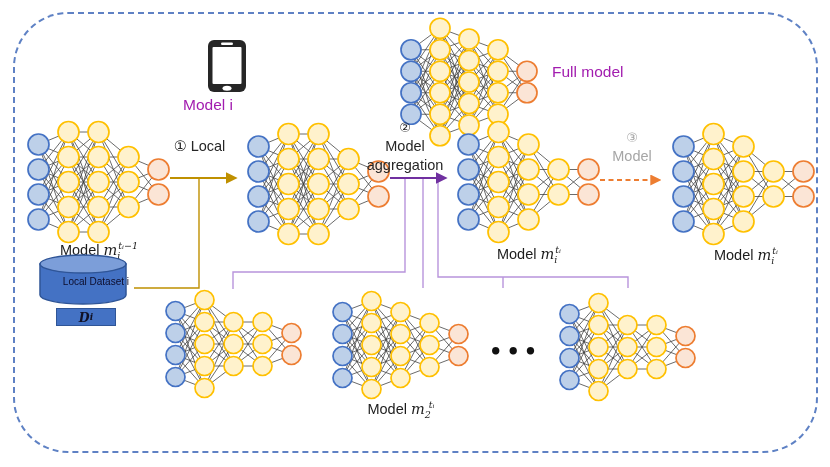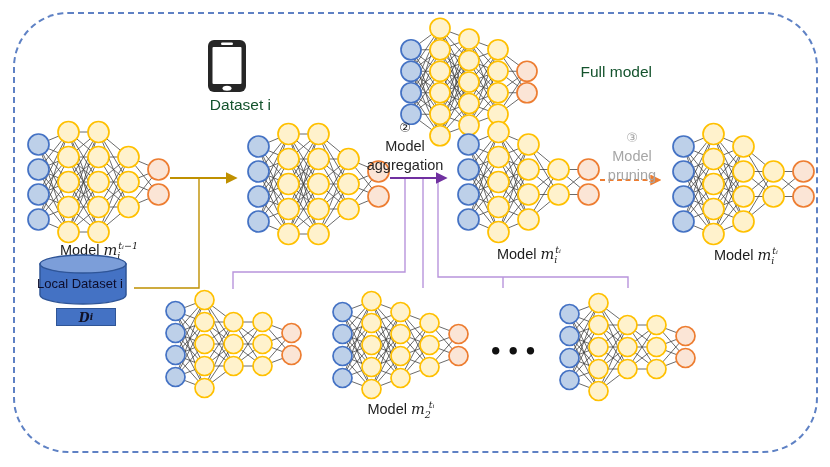--- a/index.html
+++ b/index.html
@@ -8,22 +8,22 @@
   .frame{position:absolute;left:13px;top:12px;right:12px;bottom:14px;
          border:2px dashed #5E81C4;border-radius:55px;}
   .net{position:absolute;}
   .net-label{position:absolute;text-align:center;font-size:14.5px;color:#1c1c1c;white-space:nowrap;}
   .mvar,.net-label sub,.net-label sup{font-family:"DejaVu Serif","Liberation Serif",serif;font-style:italic;}
   .net-label sub{font-size:9.5px;}
   .net-label sup{font-size:9.5px;margin-left:-2px;margin-top:15px;}
   .step{position:absolute;text-align:center;line-height:19px;font-size:14.5px;color:#262626;}
   .step .num{font-size:13px;}
   .step.gray{color:#A6A6A6;}
-  .caption{position:absolute;font-size:15.5px;color:#14532d;text-align:right;}
-  .cyl-label{position:absolute;font-size:13px;color:#0d0d2b;text-align:left;}
+  .caption{position:absolute;font-size:15.5px;color:#a21caf;text-align:left;}
+  .cyl-label{position:absolute;font-size:10px;color:#0d0d2b;text-align:right;}
   .dbox{position:absolute;display:flex;align-items:center;justify-content:center;
         font-family:"DejaVu Serif","Liberation Serif",serif;font-style:italic;font-weight:bold;
         font-size:12.5px;color:#101024;border:1px solid #2F5597;}
   .dbox sub{font-size:9px;}
   .dots{position:absolute;font-size:21px;font-weight:bold;letter-spacing:4px;color:#111;
         font-family:"DejaVu Sans",sans-serif;}
   svg{display:block;}
 </style>
 </head>
 <body>
@@ -56,21 +56,21 @@
 
     <line x1="600" y1="180" x2="658" y2="180" stroke-width="2" stroke-dasharray="5,3.5" marker-end="url(#ah-orange)" stroke="#ED7D31"></line>
   </svg>
 
   <svg width="40" height="54" style="position:absolute;left:207px;top:39px">
     <rect x="1" y="1" width="38" height="52" rx="6" fill="#262626"></rect>
     <rect x="5.5" y="8" width="29" height="37" rx="1" fill="#ffffff"></rect>
     <rect x="14" y="3.4" width="12" height="2.6" rx="1.3" fill="#ffffff"></rect>
     <ellipse cx="20" cy="49.3" rx="4.5" ry="2.5" fill="#ffffff"></ellipse>
   </svg>
-  <div class="caption" style="left:183px;top:96px;width:88px">Dataset i</div>
+  <div class="caption" style="left:183px;top:96px;width:88px">Model i</div>
 
   <div class="net" style="left:398px;top:10px;width:142px;height:144px">
       <svg width="142" height="144">
         <line x1="13" y1="39.75" x2="42" y2="18.25" stroke="#3d3d3d" stroke-width="0.9" opacity="0.85"></line>
         <line x1="13" y1="39.75" x2="42" y2="39.75" stroke="#3d3d3d" stroke-width="0.9" opacity="0.85"></line>
         <line x1="13" y1="39.75" x2="42" y2="61.25" stroke="#3d3d3d" stroke-width="0.9" opacity="0.85"></line>
         <line x1="13" y1="39.75" x2="42" y2="82.75" stroke="#3d3d3d" stroke-width="0.9" opacity="0.85"></line>
         <line x1="13" y1="39.75" x2="42" y2="104.25" stroke="#3d3d3d" stroke-width="0.9" opacity="0.85"></line>
         <line x1="13" y1="39.75" x2="42" y2="125.75" stroke="#3d3d3d" stroke-width="0.9" opacity="0.85"></line>
         <line x1="13" y1="61.25" x2="42" y2="18.25" stroke="#3d3d3d" stroke-width="0.9" opacity="0.85"></line>
@@ -735,30 +735,30 @@
         <circle cx="99.5" cy="59" r="9.5" fill="#FFF2CC" stroke="#FFC000" stroke-width="1.7"></circle>
         <circle cx="99.5" cy="81" r="9.5" fill="#FFF2CC" stroke="#FFC000" stroke-width="1.7"></circle>
         <circle cx="128.5" cy="48" r="9.5" fill="#FBE5D6" stroke="#ED7D31" stroke-width="1.7"></circle>
         <circle cx="128.5" cy="70" r="9.5" fill="#FBE5D6" stroke="#ED7D31" stroke-width="1.7"></circle>
       </svg>
     </div>
 
   <div class="dots" style="left:489px;top:340px">•••</div>
 
   <div class="step" style="left:152px;top:136px;width:95px;line-height:20px">
+    <div>① Local</div>
   </div>
   <div class="step" style="left:352px;top:118px;width:106px">
     <div class="num">②</div>
     <div>Model</div>
     <div>aggregation</div>
   </div>
   <div class="step gray" style="left:586px;top:128px;width:92px">
     <div class="num">③</div>
     <div>Model</div>
-    <div>pruning</div>
   </div>
 
   <svg width="92" height="56" style="position:absolute;left:37px;top:252px">
     <path d="M3,12 L3,43 A43,9 0 0 0 89,43 L89,12 Z" stroke-width="1.5" stroke="#2F5597" fill="#4472C4"></path>
     <ellipse cx="46" cy="12" rx="43" ry="9" stroke-width="1.5" stroke="#2F5597" fill="#7C9ED9"></ellipse>
   </svg>
   <div class="cyl-label" style="left:37px;top:276px;width:92px">Local Dataset i</div>
   <div class="dbox" style="left: 56px; top: 308px; width: 58px; height: 16px; background: rgb(68, 114, 196);">
     <span>D</span>
       <sub>i</sub>

